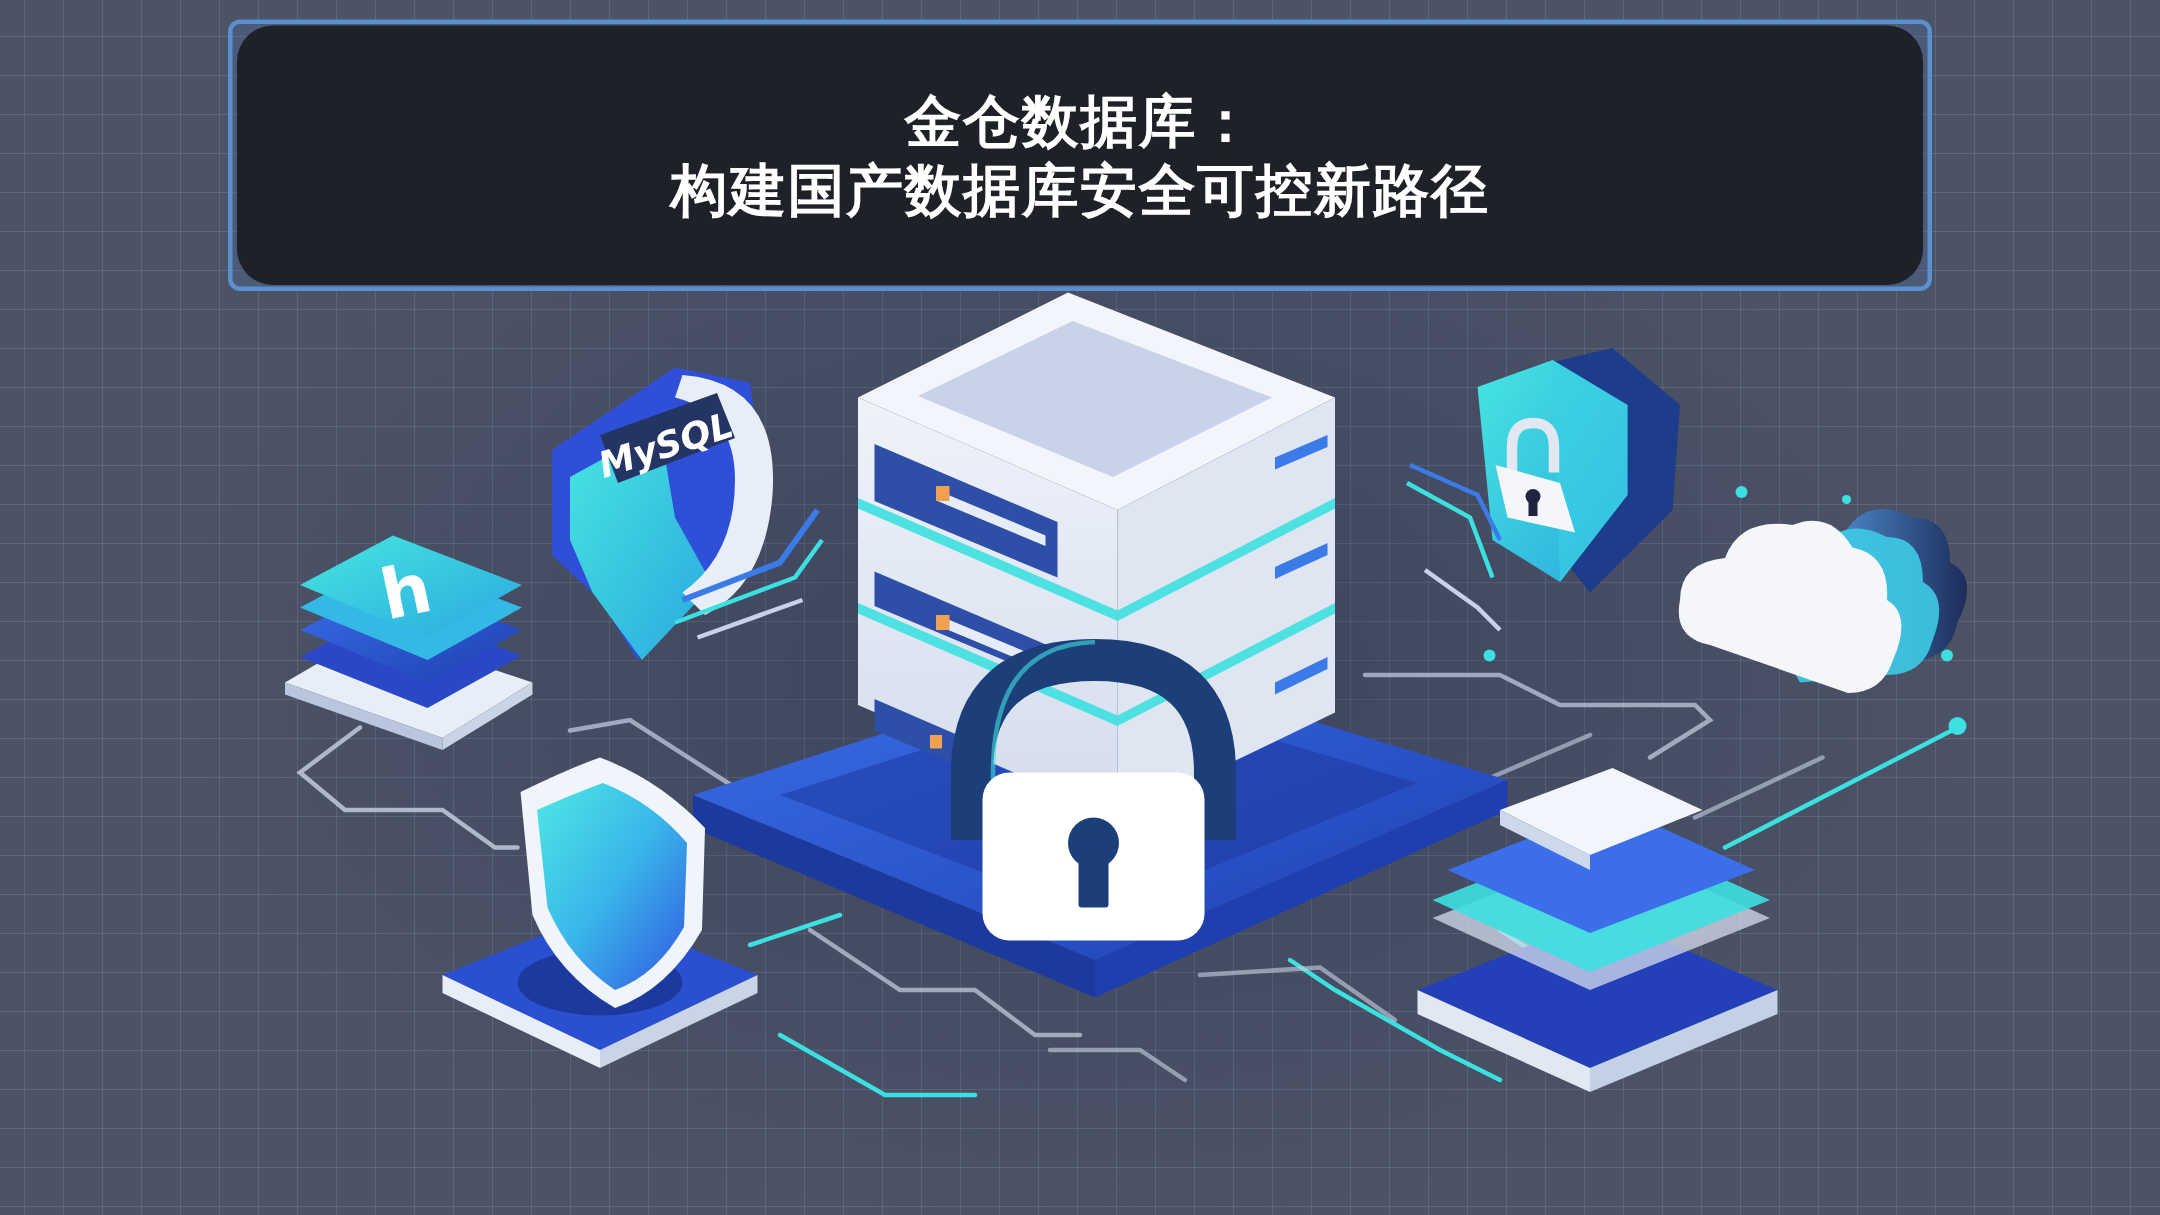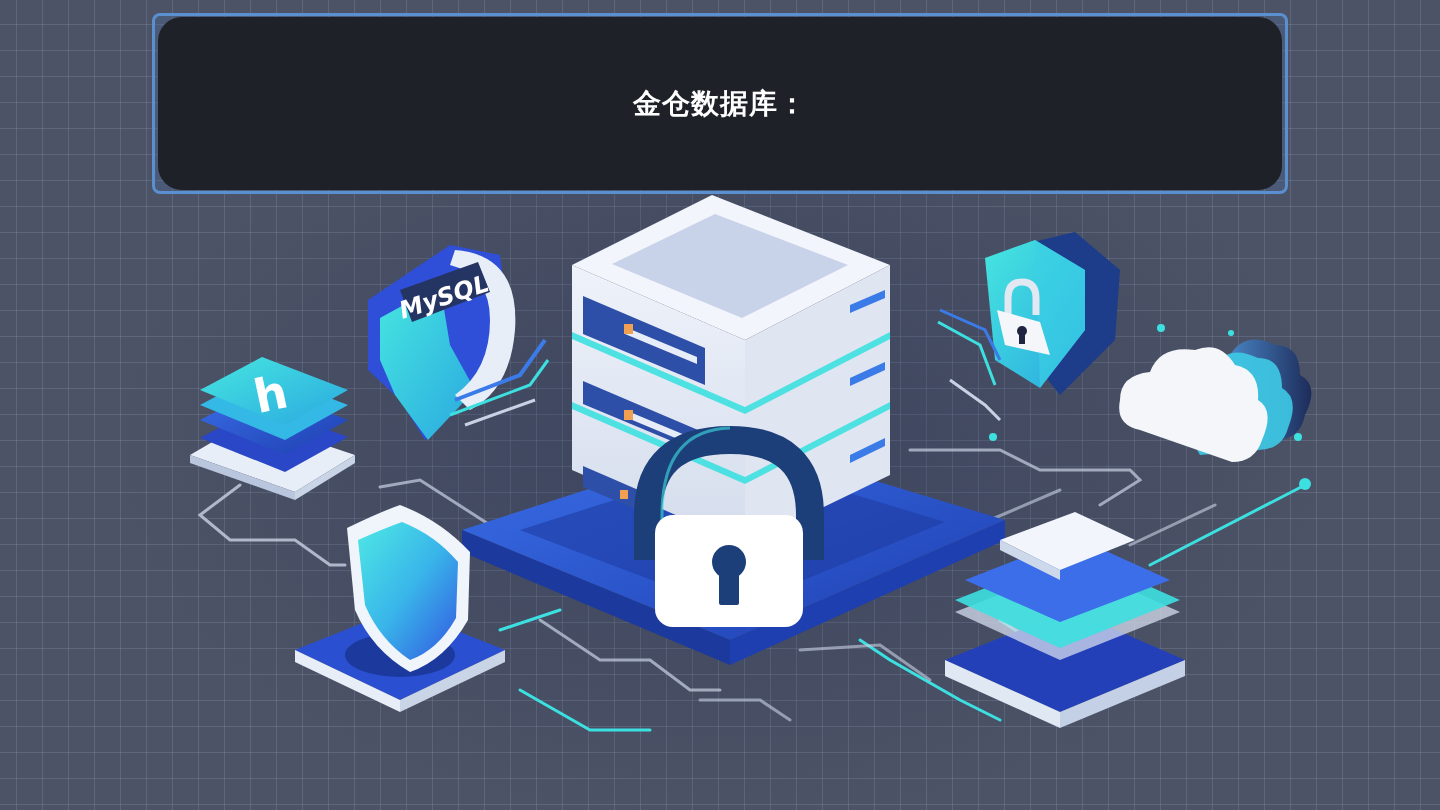--- a/index.html
+++ b/index.html
@@ -18,32 +18,33 @@
     position: absolute; left: 152px; top: 13px; width: 1136px; height: 181px;
     border: 3px solid #5a8fd0; border-radius: 8px; box-sizing: border-box;
     background: rgba(70,110,170,0.25);
   }
   .banner {
     position: absolute; left: 158px; top: 17px; width: 1124px; height: 173px;
     background: #1f2129; border-radius: 24px;
     display: flex; flex-direction: column; align-items: center; justify-content: center;
     color: #ffffff; font-weight: bold; text-align: center;
   }
-  .banner .line { font-size: 28px; line-height: 46px; letter-spacing: 1px; }
+  .banner .line { font-size: 38px; line-height: 46px; letter-spacing: 1px; }
   .scene { position: absolute; left: 0; top: 0; width: 1440px; height: 810px; }
   .badge-text {
     font-family: "DejaVu Sans", sans-serif; font-style: italic; font-weight: bold;
   }
 </style>
 </head>
 <body>
 
 <div class="banner-frame"></div>
 <div class="banner">
   <div class="line">金仓数据库：</div>
+  <div class="line">构建国产数据库安全可控新路径</div>
 </div>
 
 <svg class="scene" viewBox="0 0 1440 810" width="1440" height="810">
   <defs>
     <linearGradient id="gBlue" x1="0" y1="0" x2="1" y2="1">
       <stop offset="0" stop-color="#3a6ee8"></stop>
         <stop offset="1" stop-color="#1e3fb0"></stop>
     </linearGradient>
     <linearGradient id="gCyan" x1="0" y1="0" x2="1" y2="1">
       <stop offset="0" stop-color="#46e6e0"></stop>

